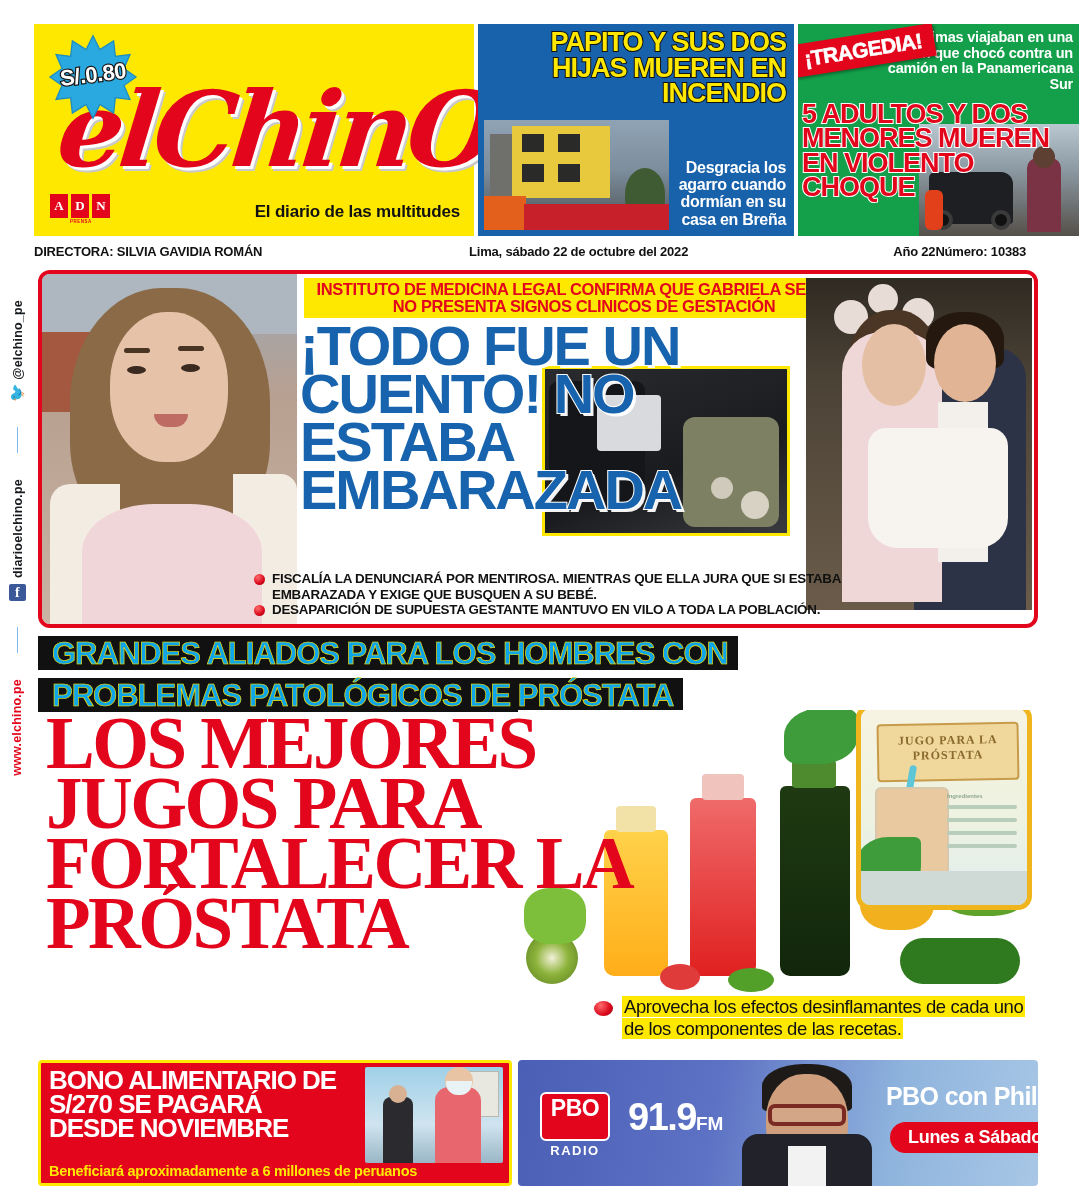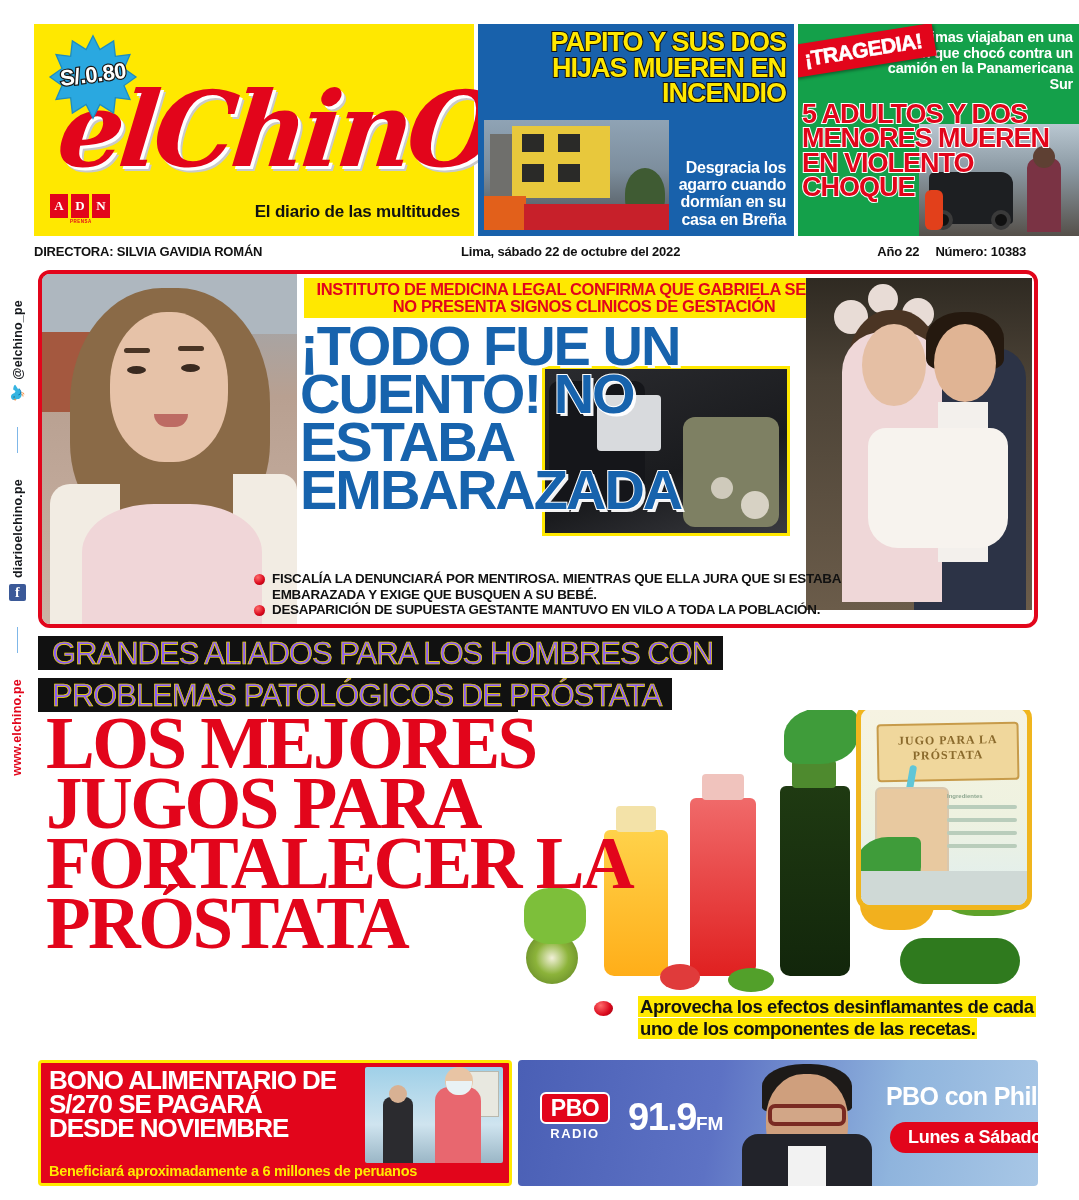--- a/index.html
+++ b/index.html
@@ -141,21 +141,21 @@
   .cp-fire{ position:absolute; left:6px; bottom:6px; width:18px; height:40px; background:#e2401b; border-radius:6px;}
 
   
   .dateline {
     position:absolute; left:34px; top:240px; width:1000px; height:22px;
     display:flex; align-items:center;
     font-size:13px; font-weight:900; color:#111; letter-spacing:-.2px;
   }
   .dl-left { width:300px; }
   .dl-mid  { flex:1; text-align:center; padding-right:70px;}
-  .dl-right{ display:flex; gap:16px; padding-right:8px;}
+  .dl-right{ display:flex; padding-right:8px;}
 
   
   .main-panel {
     position:absolute; left:38px; top:270px; width:1000px; height:358px;
     border:4px solid #e2051b; border-radius:12px; background:#fff; overflow:hidden;
   }
   .woman-photo {
     position:absolute; left:0; top:0; width:255px; height:350px;
     background: linear-gradient(180deg,#9aa7b2 0%, #b8a091 35%, #cbb3a4 100%);
     overflow:hidden;
@@ -221,21 +221,21 @@
     flex:0 0 auto; width:11px; height:11px; margin-top:3px; border-radius:50%;
     background: radial-gradient(circle at 35% 30%, #ff6b6b 0%, #d9071b 60%, #8d0712 100%);
   }
 
   
   .prostate {
     position:absolute; left:38px; top:636px; width:1000px; height:416px;
     background:#fff; overflow:hidden;
   }
   .pb-line {
-    background:#111; color:#8b5cf6; font-weight:400;
+    background:#111; color:#0ea5e9; font-weight:700;
     font-size:31px; line-height:1.04; letter-spacing:-1px;
     padding:2px 10px 0 14px; display:inline-block; white-space:nowrap;
     -webkit-text-stroke:.6px #ffe800;
   }
   .pb1 { position:absolute; left:0; top:0; }
   .pb2 { position:absolute; left:0; top:42px; }
 
   .juice-head {
     position:absolute; left:8px; top:78px; width:620px;
     color:#e2051b; font-size:73px; line-height:.82; font-weight:900;
@@ -272,23 +272,22 @@
 
   .juice-cap {
     position:absolute; right:4px; bottom:12px; width:440px;
     display:flex; gap:9px; align-items:flex-start; z-index:4;
   }
   .juice-cap .cdot {
     flex:0 0 auto; width:19px; height:15px; margin-top:5px; border-radius:50%;
     background: radial-gradient(circle at 35% 30%, #ff6b6b 0%, #d9071b 60%, #8d0712 100%);
   }
   .juice-cap-txt {
-    font-size:18.5px; line-height:1.2; font-weight:700; color:#111;
+    font-size:18.5px; line-height:1.2; font-weight:400; color:#111;
     letter-spacing:-.4px;
-    margin-left:16px;
   }
   .juice-cap-txt span { background:#ffe800; box-decoration-break: clone; -webkit-box-decoration-break: clone; padding:0 2px;}
 
   
   .bottom-row { position:absolute; left:38px; top:1060px; width:1000px; height:126px; display:flex; gap:6px; }
   .bono {
     position:relative; width:474px; height:126px;
     background:#e2051b; border:3px solid #ffe800; border-radius:4px; overflow:hidden;padding-left:13px;
   }
   .bono-head {
@@ -312,21 +311,21 @@
   .bp-gh   { position:absolute; left:24px; bottom:60px; width:18px; height:18px; background:#d8b193; border-radius:50%;}
   .bp-sign { position:absolute; right:4px; top:4px; width:34px; height:46px; background:#e8e8e0; border:1px solid #b8b8ae;}
 
   .pbo {
     position:relative; flex:1; height:126px; border-radius:4px; overflow:hidden;
     background: linear-gradient(100deg,#4a5fb5 0%, #5d72c4 38%, #8fb4dd 72%, #a8c7e6 100%);
   }
   .pbo-logo { position:absolute; left:22px; top:32px; width:70px; text-align:center;}
   .pbo-badge {
     background:#e2051b; color:#fff; font-size:23px; font-weight:900;
-    border-radius:6px; padding:1px 6px 0; letter-spacing:-.5px;
+    border-radius:6px; padding:1px 6px 17px; letter-spacing:-.5px;
     border:2px solid #fff;
   }
   .pbo-radio { color:#fff; font-size:13px; font-weight:900; letter-spacing:1.5px; margin-top:2px;}
   .pbo-freq {
     position:absolute; left:110px; top:36px; color:#fff;
     font-size:38px; font-weight:900; letter-spacing:-1.5px;
   }
   .pbo-freq em { font-style:normal; font-size:19px; letter-spacing:0; }
   .pbo-face {
     position:absolute; left:218px; bottom:0; width:140px; height:126px; overflow:hidden;

